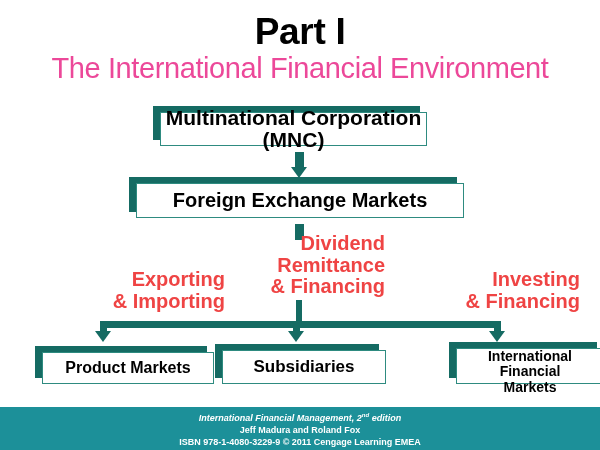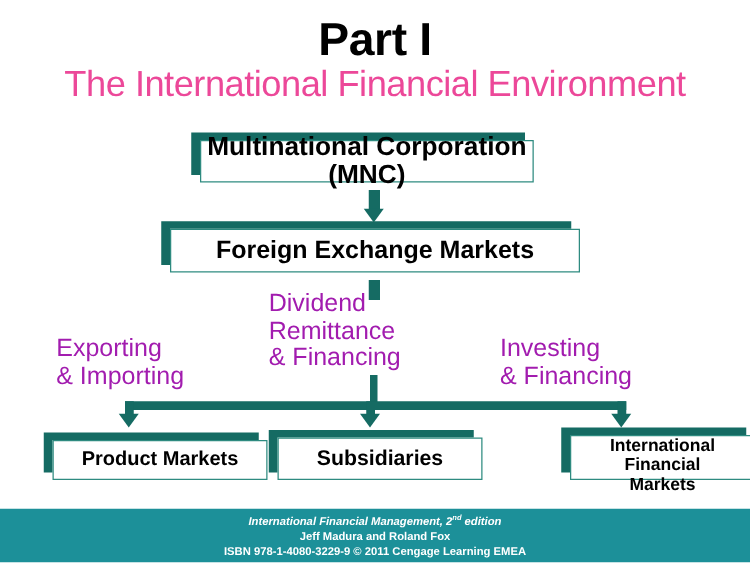--- a/index.html
+++ b/index.html
@@ -63,22 +63,22 @@
   #node-subs .label{font-size:17px;}
 
   #node-ifm{left:424px;top:348px;width:148px;height:36px;margin-left:32px;}
   #node-ifm .label{
     font-size:14px;line-height:1.12;
     position:relative;top:6px;
   }
 
   
   .flabel{
-    position:absolute;text-align:left;
-    color:#a21caf;font-weight:normal;
+    position:absolute;text-align:right;
+    color:#ef4444;font-weight:bold;
     white-space:pre-line;line-height:1.08;
   }
   #lbl-dividend{left:215px;top:233px;width:170px;font-size:20px;}
   #lbl-export{left:45px;top:269px;width:180px;font-size:20px;}
   #lbl-invest{left:400px;top:269px;width:180px;font-size:20px;}
 
   
   .conn{position:absolute;background:#156B63;}
 
   

